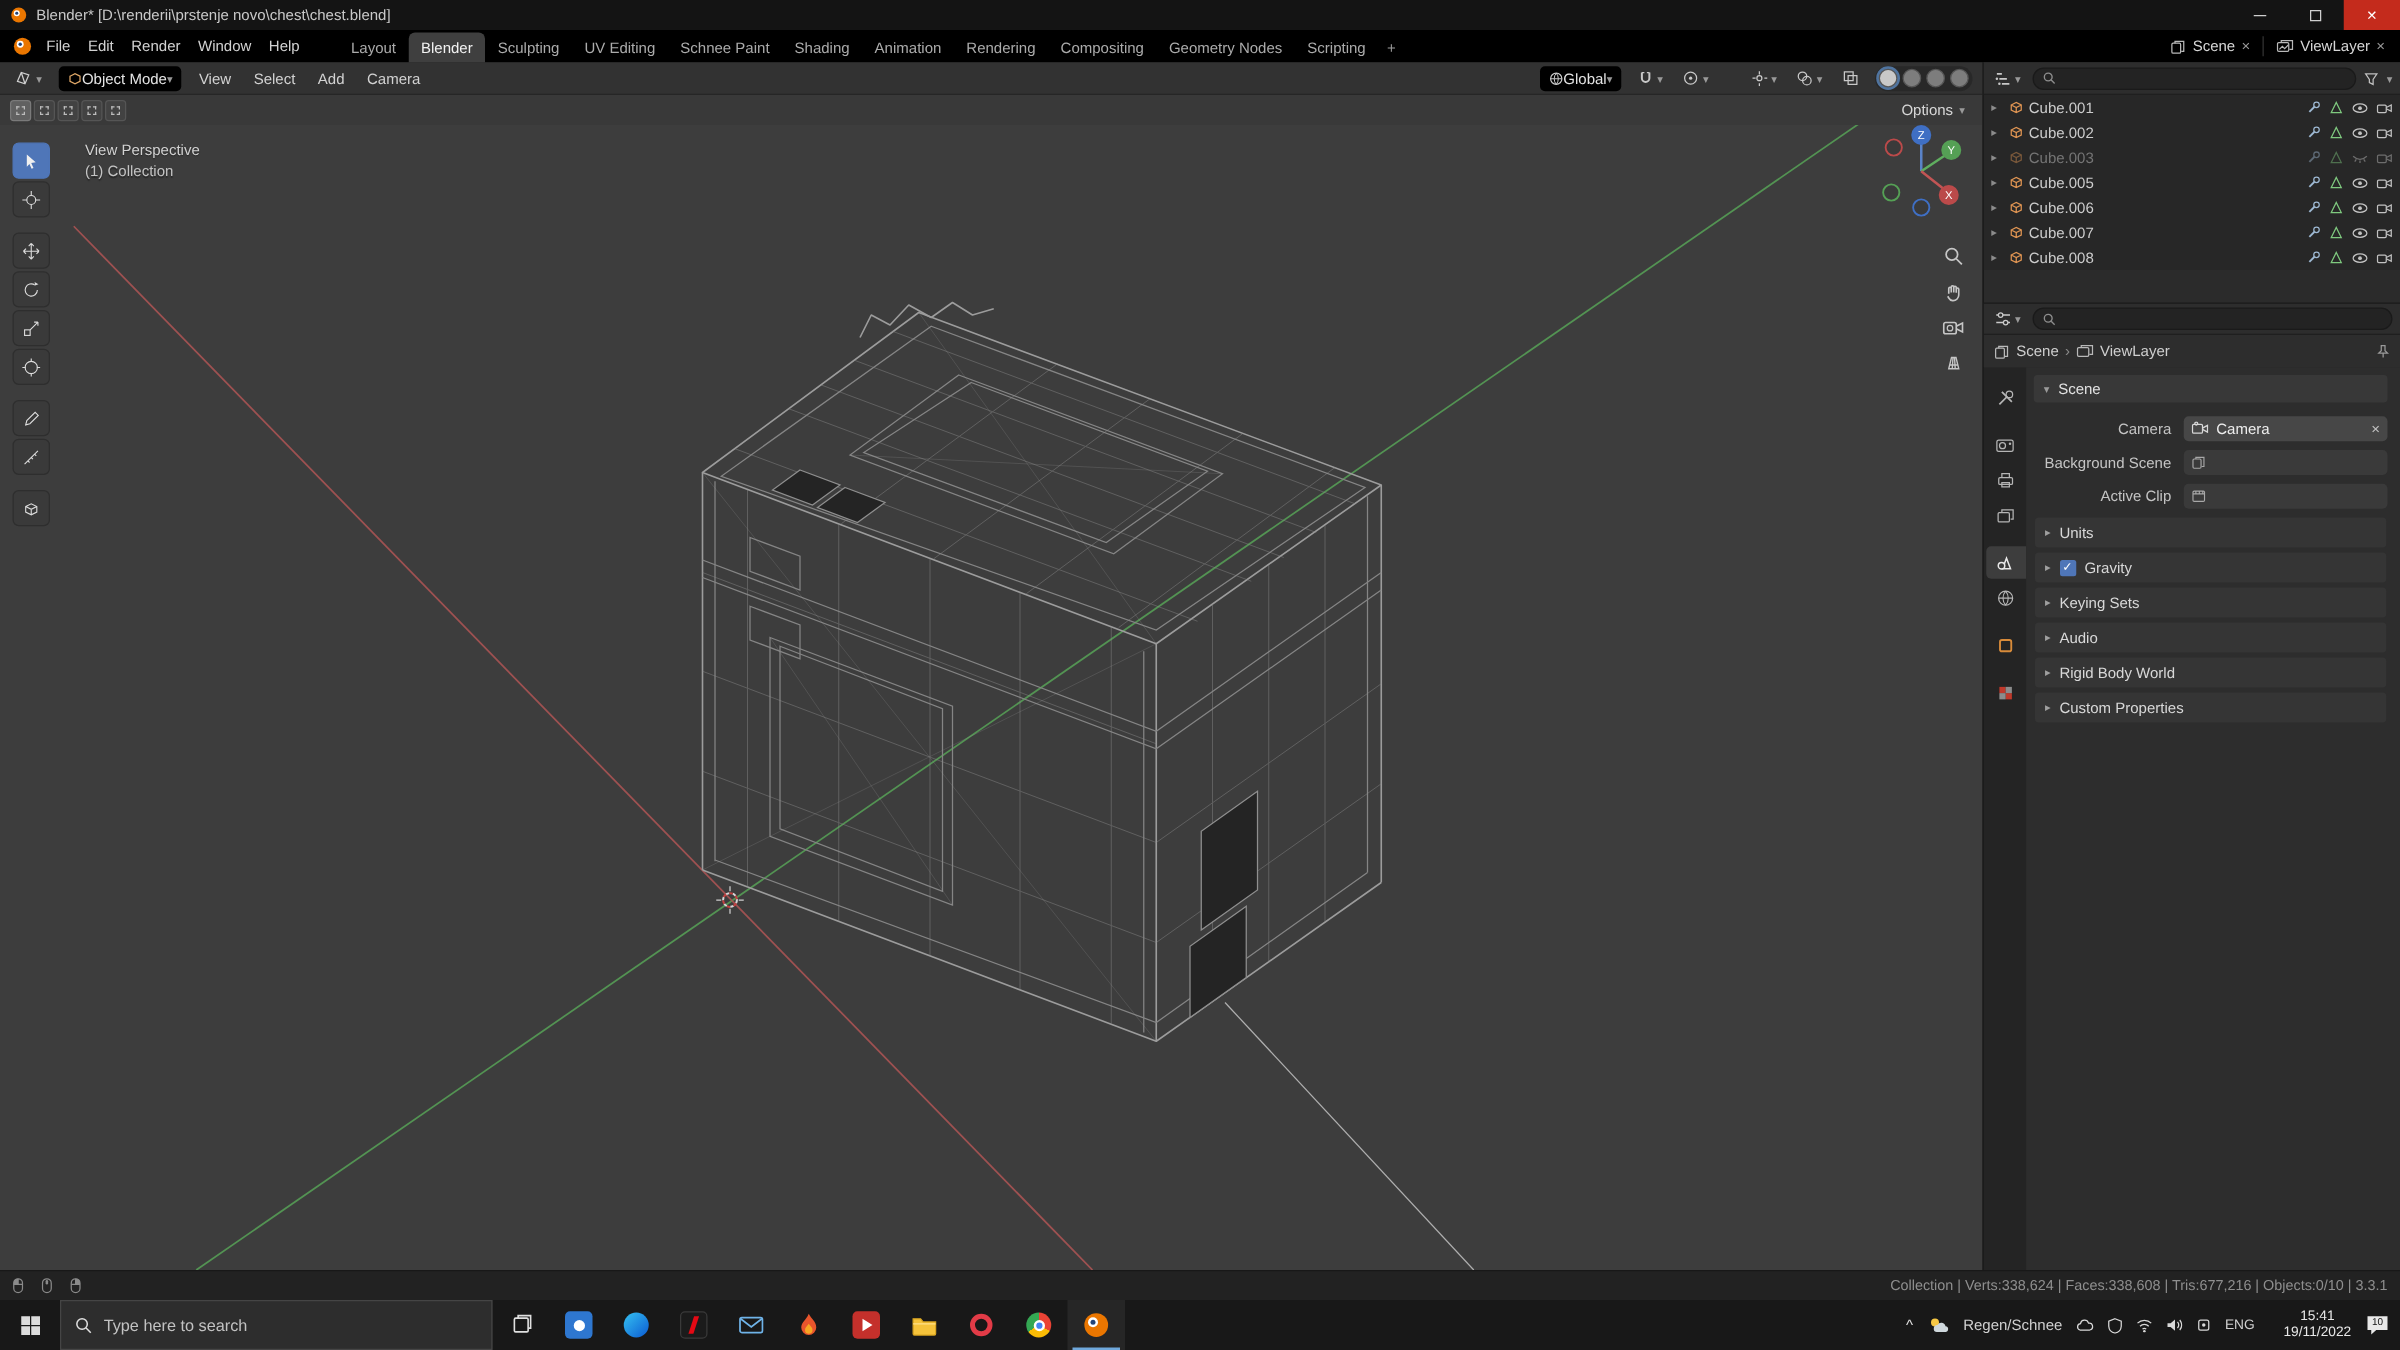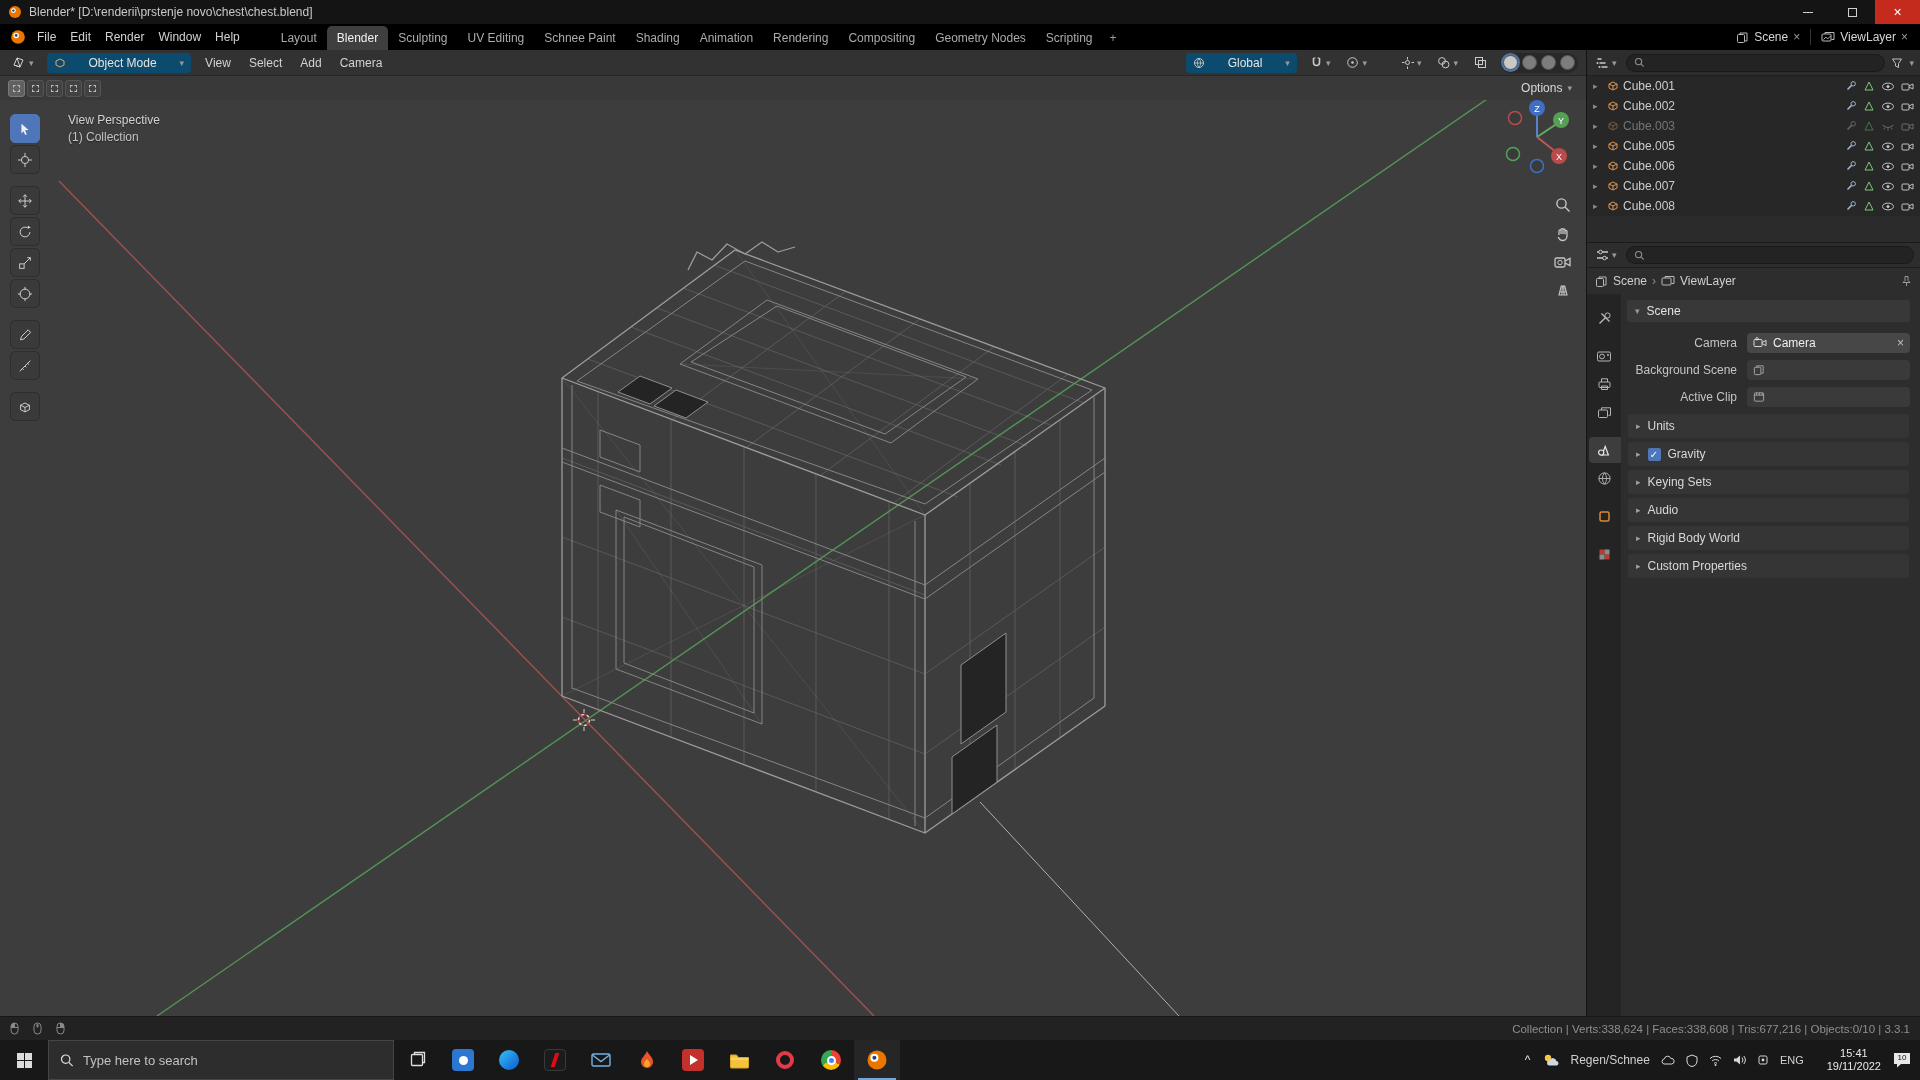--- a/index.html
+++ b/index.html
@@ -29,22 +29,22 @@
   .tb-sep { width:1px; height:16px; background:#333; margin:0 4px; }
 
   
   #viewportcol { position:absolute; top:50px; left:0; width:1586px; height:966px; }
   #rightcol { position:absolute; top:50px; left:1586px; width:334px; height:966px;
               background:#2b2b2b; border-left:1px solid #141414; }
 
   
   #toolheader { height:26px; background:#323232; display:flex; align-items:center;
                 padding:0 8px; gap:10px; border-bottom:1px solid #262626; }
-  .th-select { background:#0c4a6e; border-radius:4px; height:20px; display:flex;
-               align-items:center; gap:23px; padding:0 7px; color:#e4e4e4; }
+  .th-select { background:#000000; border-radius:4px; height:20px; display:flex;
+               align-items:center; gap:0; padding:0 7px; color:#e4e4e4; }
   .dd { color:#9a9a9a; font-size:9px; }
   .th-menu { color:#d2d2d2; padding:0 4px; }
   .icbtn { display:flex; align-items:center; gap:3px; padding:0 3px; }
   .shade-group { display:flex; background:#282828; border-radius:10px; padding:1px 3px; gap:4px; align-items:center; height:20px;}
   .shade { width:15px; height:15px; border-radius:50%; background:#7d7d7d; border:1px solid #565656; }
   .shade.active { background:#c8c8c8; box-shadow:0 0 0 2px #50749f; }
 
   
   #toolsettings { height:24px; background:#393939; display:flex; align-items:center;
                   justify-content:space-between; padding:0 8px; }

